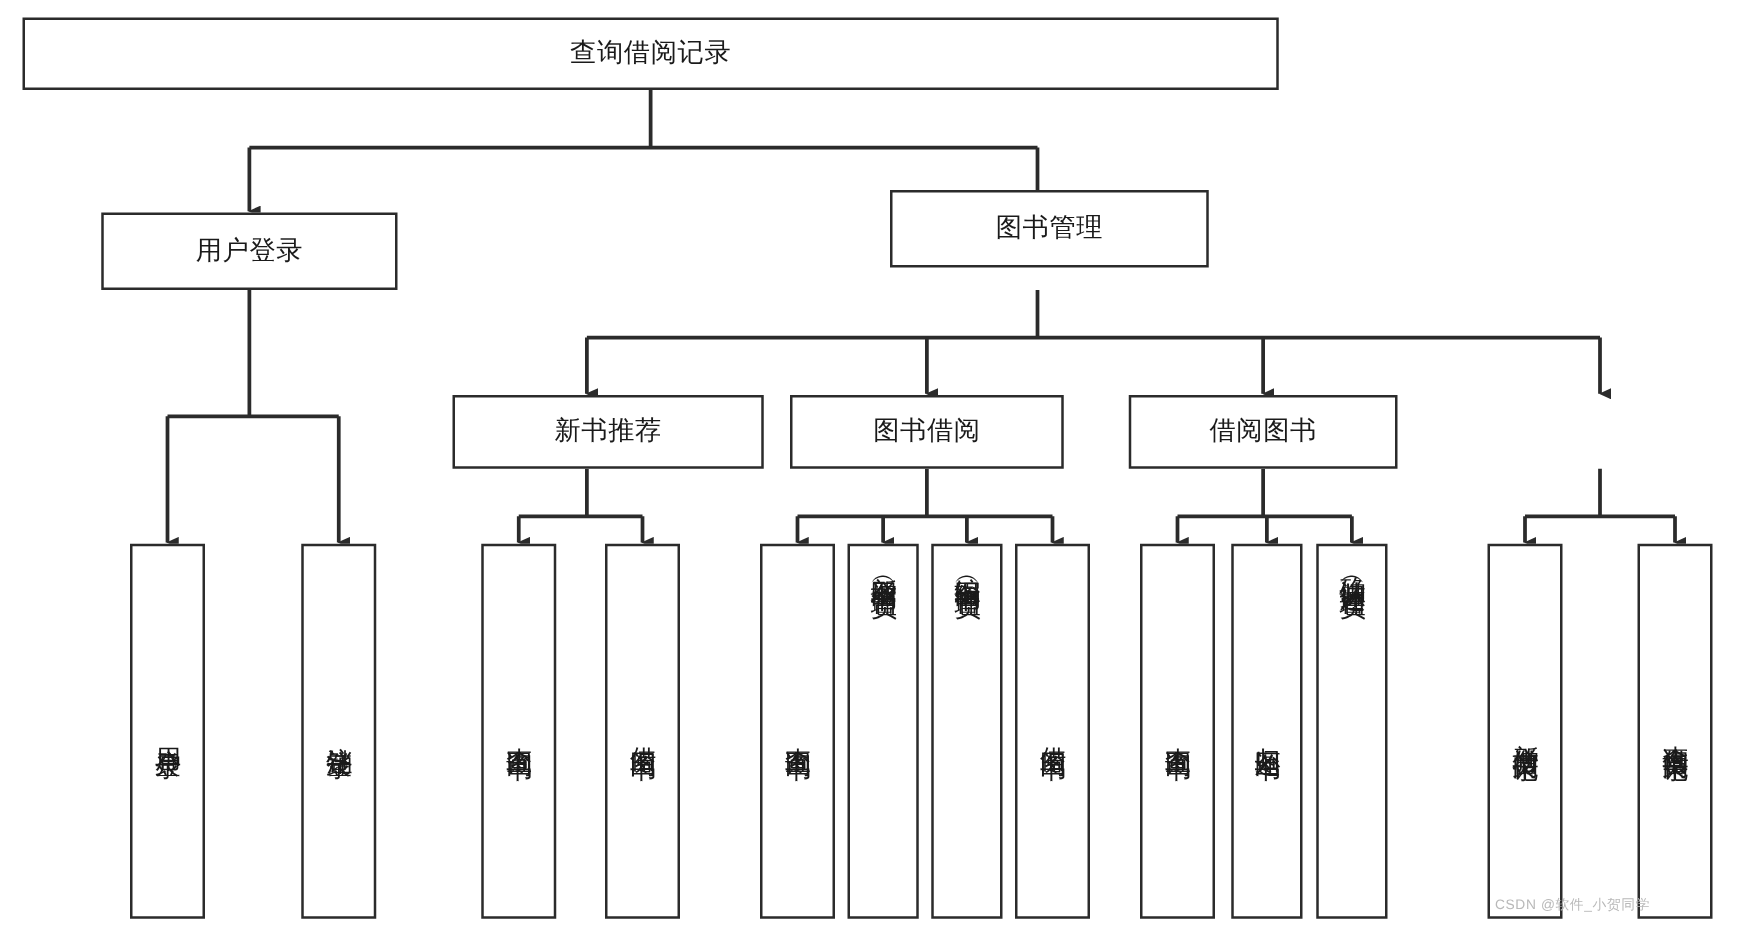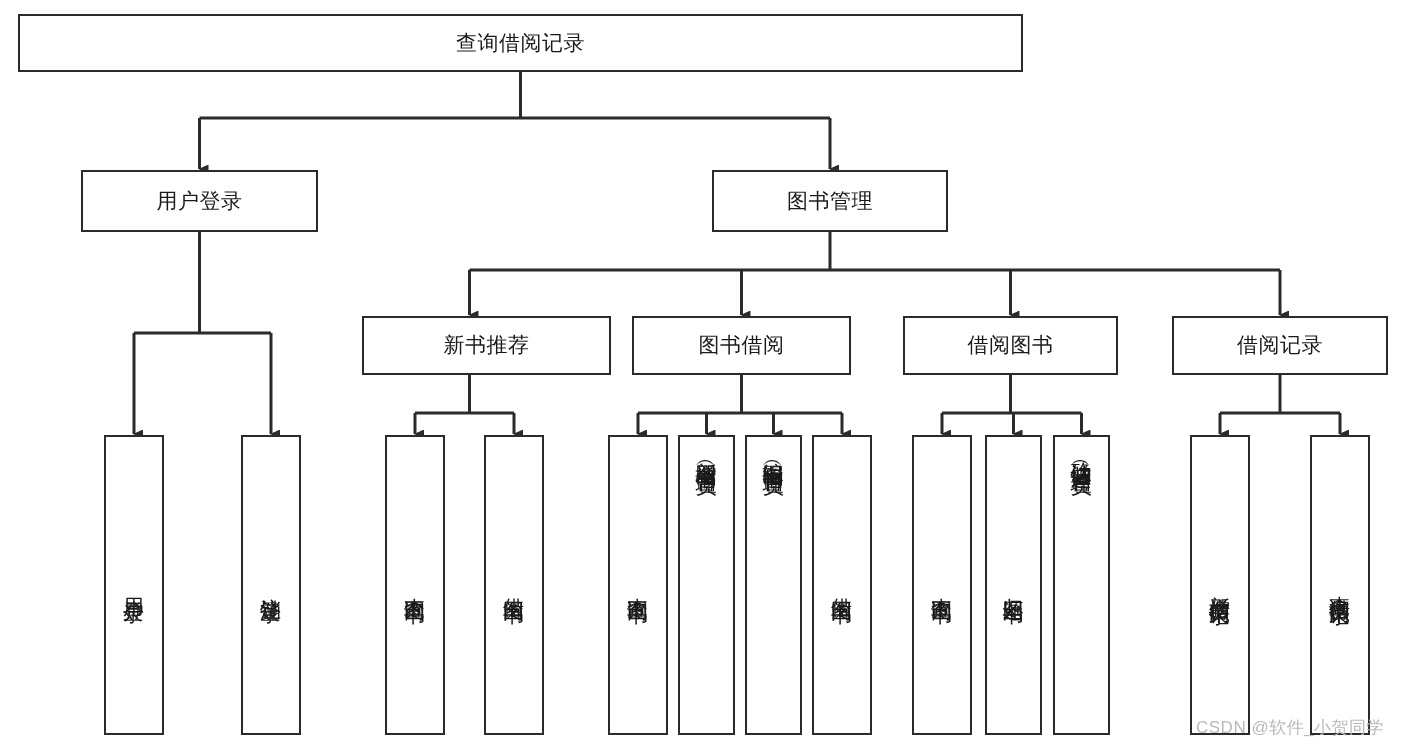--- a/index.html
+++ b/index.html
@@ -56,21 +56,21 @@
     letter-spacing: 2px;
     line-height: 1.0;
     white-space: nowrap;
   }
   .node.vert.centered {
     align-items: center;
     padding-top: 0;
   }
   .watermark {
     position: absolute;
-    font-size: 17px;
+    font-size: 11px;
     color: #b9b9b9;
     white-space: nowrap;
     letter-spacing: 0.5px;
   }
 </style>
 </head>
 <body>
 
 <div id="canvas">
 
@@ -117,35 +117,32 @@
       </g>
   </svg>
 
   <div class="node horiz" style="left: 18px; top: 14px; width: 1005px; height: 58px;">
     <span class="label">查询借阅记录</span>
   </div>
 
   <div class="node horiz" style="left: 81px; top: 170px; width: 237px; height: 62px;">
     <span class="label">用户登录</span>
   </div>
-  <div class="node horiz" style="left: 712px; top: 170px; width: 236px; height: 62px;">
+  <div class="node horiz" style="left: 712px; top: 152px; width: 255px; height: 62px;">
     <span class="label">图书管理</span>
   </div>
 
   <div class="node horiz" style="left: 362px; top: 316px; width: 249px; height: 59px;">
     <span class="label">新书推荐</span>
   </div>
   <div class="node horiz" style="left: 632px; top: 316px; width: 219px; height: 59px;">
     <span class="label">图书借阅</span>
   </div>
   <div class="node horiz" style="left: 903px; top: 316px; width: 215px; height: 59px;">
     <span class="label">借阅图书</span>
-  </div>
-  <div class="node horiz" style="left: 1172px; top: 316px; width: 216px; height: 59px;">
-    <span class="label">借阅记录</span>
   </div>
 
   <div class="node vert centered" style="left: 104px; top: 435px; width: 60px; height: 300px;">
     <span class="label">用户登录</span>
   </div>
   <div class="node vert centered" style="left: 241px; top: 435px; width: 60px; height: 300px;">
     <span class="label">注销登录</span>
   </div>
 
   <div class="node vert centered" style="left: 385px; top: 435px; width: 60px; height: 300px;">

